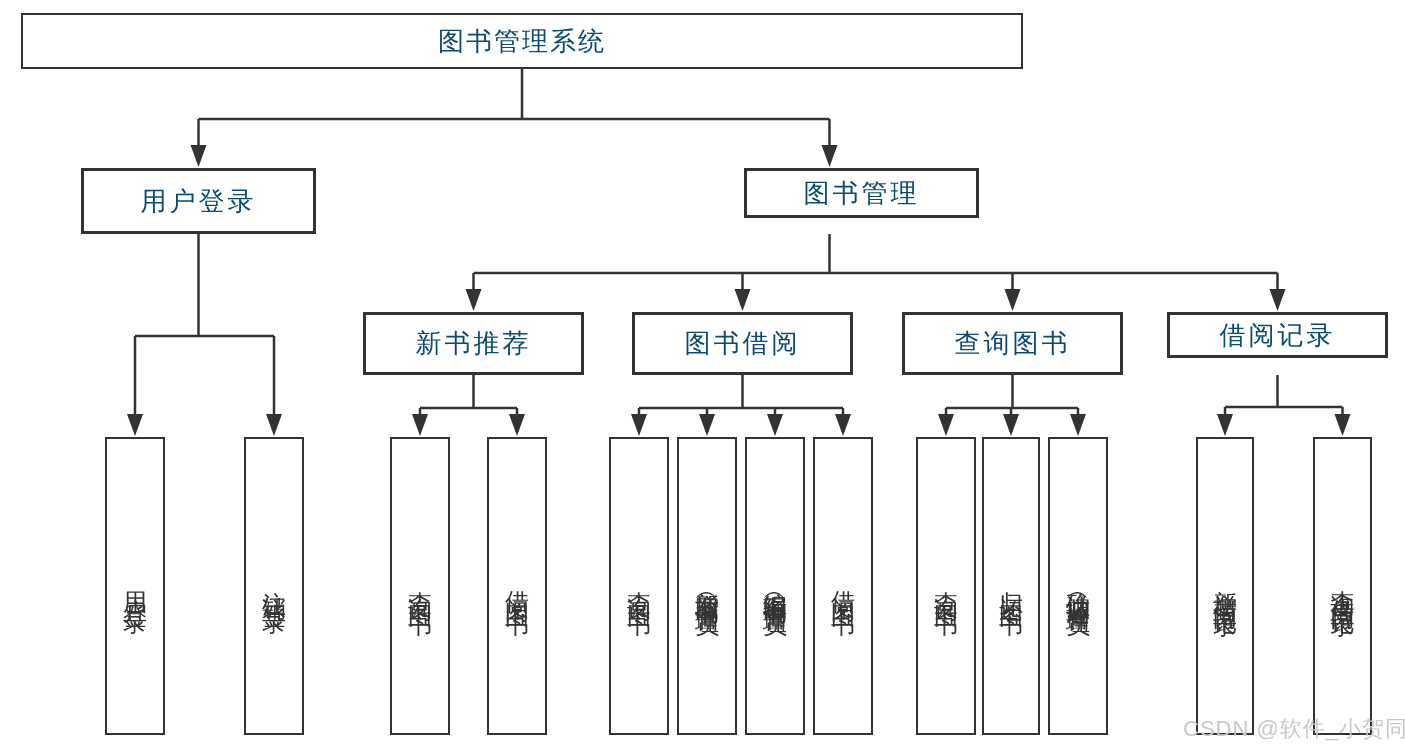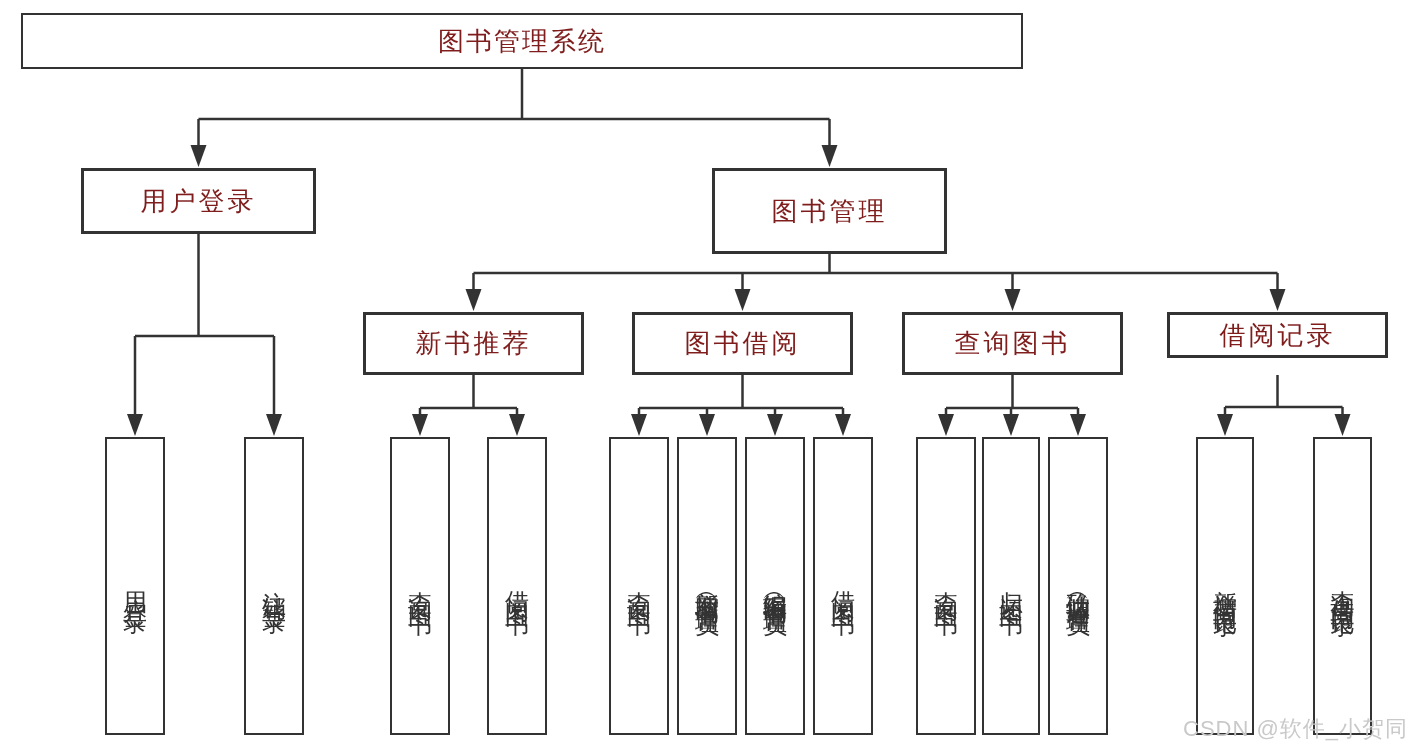--- a/index.html
+++ b/index.html
@@ -31,21 +31,21 @@
     align-items: center;
     justify-content: center;
     z-index: 1;
   }
   .node.mid {
     border-width: 3px;
   }
   .node .hlabel {
     font-size: 26px;
     letter-spacing: 3px;
-    color: #7f1d1d;
+    color: #0c4a6e;
     white-space: nowrap;
   }
   .node.root .hlabel {
     font-size: 26px;
     letter-spacing: 2px;
   }
   .node.tall {
     border-width: 2px;
   }
   .node .vlabel {
@@ -141,21 +141,21 @@
     </g>
   </svg>
 
   <div class="node root" style="left:21px; top:13px; width:1002px; height:56px;">
     <span class="hlabel">图书管理系统</span>
   </div>
 
   <div class="node mid" style="left:81px; top:168px; width:235px; height:66px;">
     <span class="hlabel">用户登录</span>
   </div>
-  <div class="node mid" style="left:712px; top:168px; width:235px; height:86px;">
+  <div class="node mid" style="left:744px; top:168px; width:235px; height:50px;">
     <span class="hlabel">图书管理</span>
   </div>
 
   <div class="node mid" style="left:363px; top:312px; width:221px; height:63px;">
     <span class="hlabel">新书推荐</span>
   </div>
   <div class="node mid" style="left:632px; top:312px; width:221px; height:63px;text-align:center;">
     <span class="hlabel">图书借阅</span>
   </div>
   <div class="node mid" style="left:902px; top:312px; width:221px; height:63px;">

